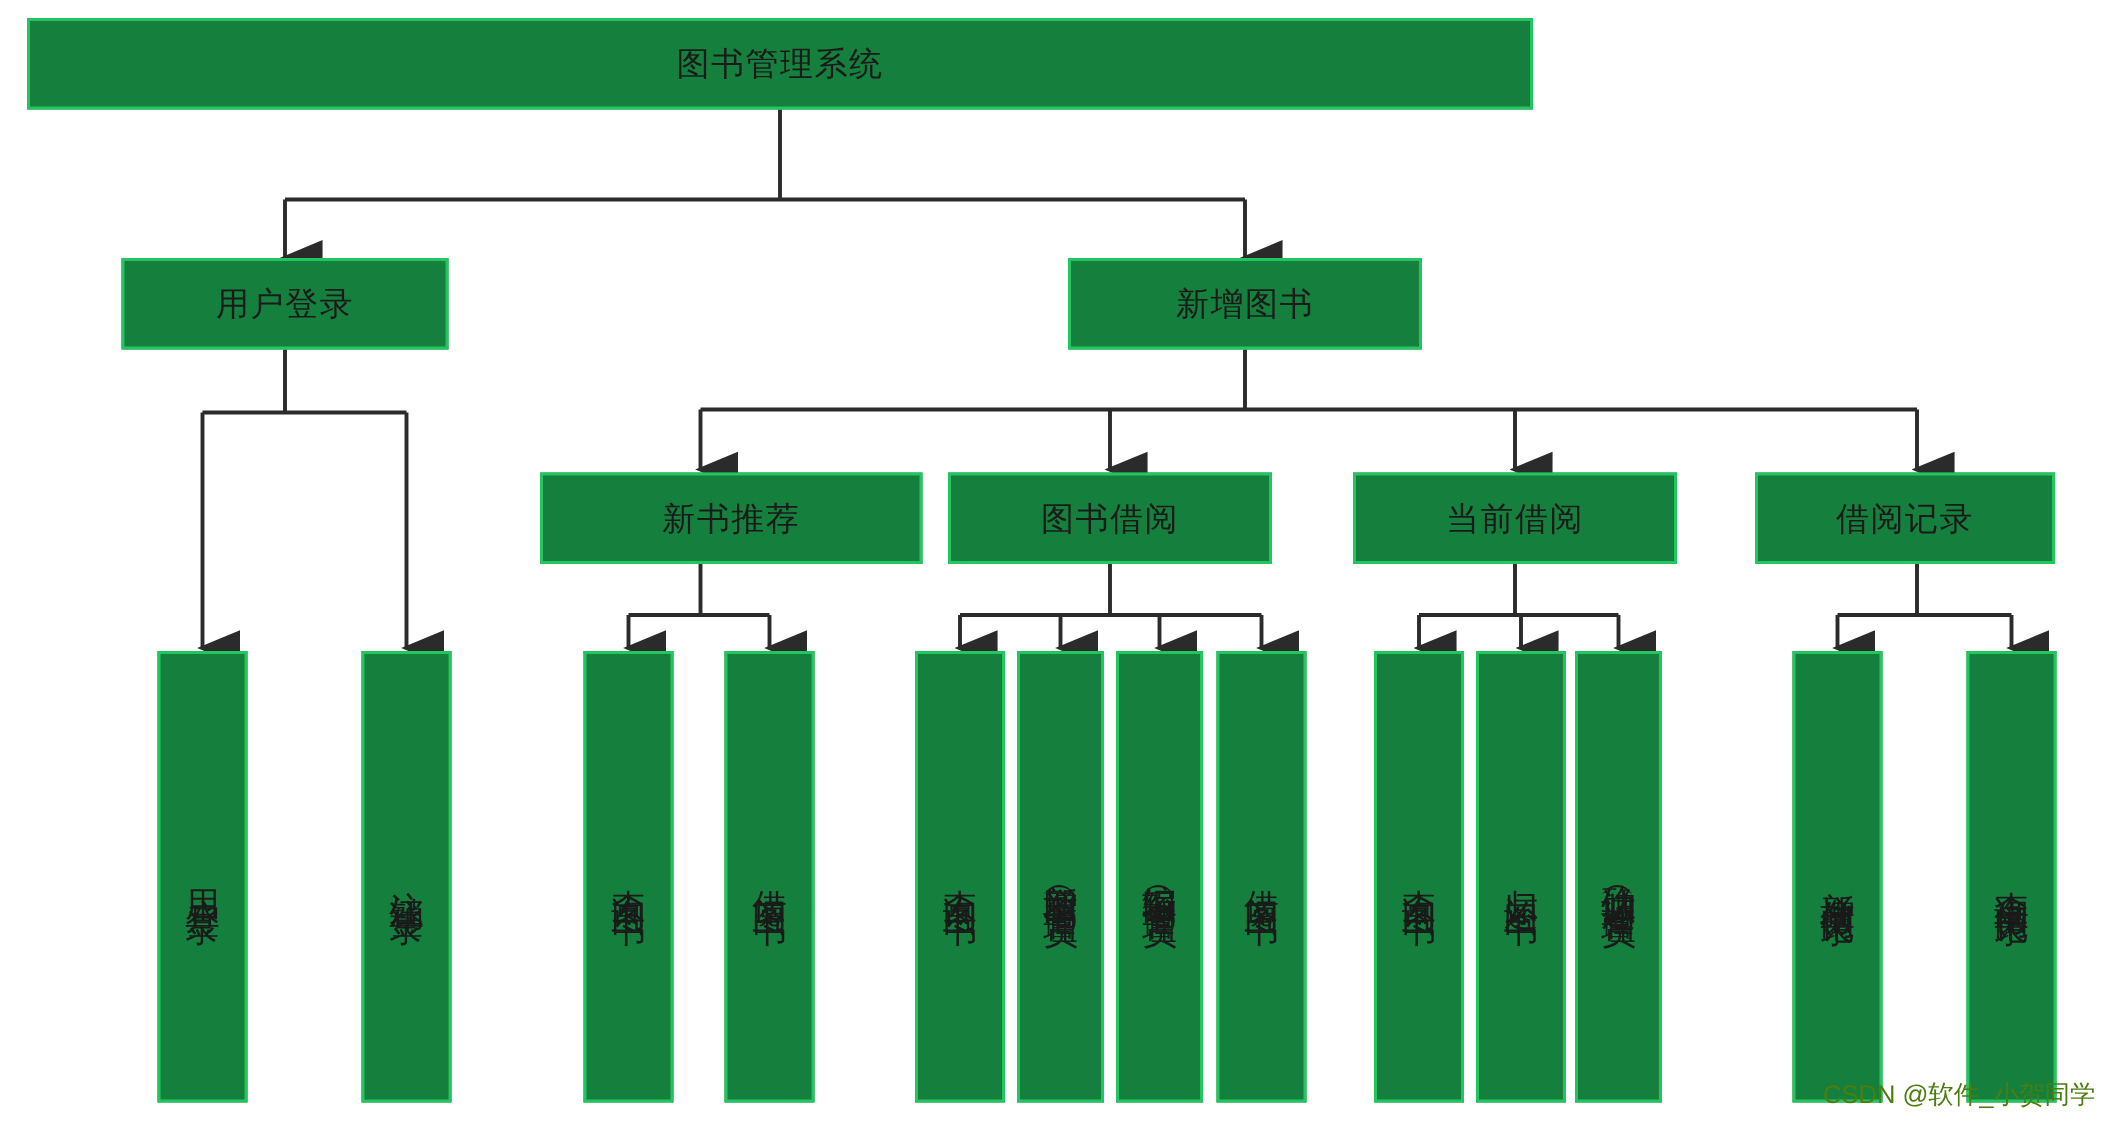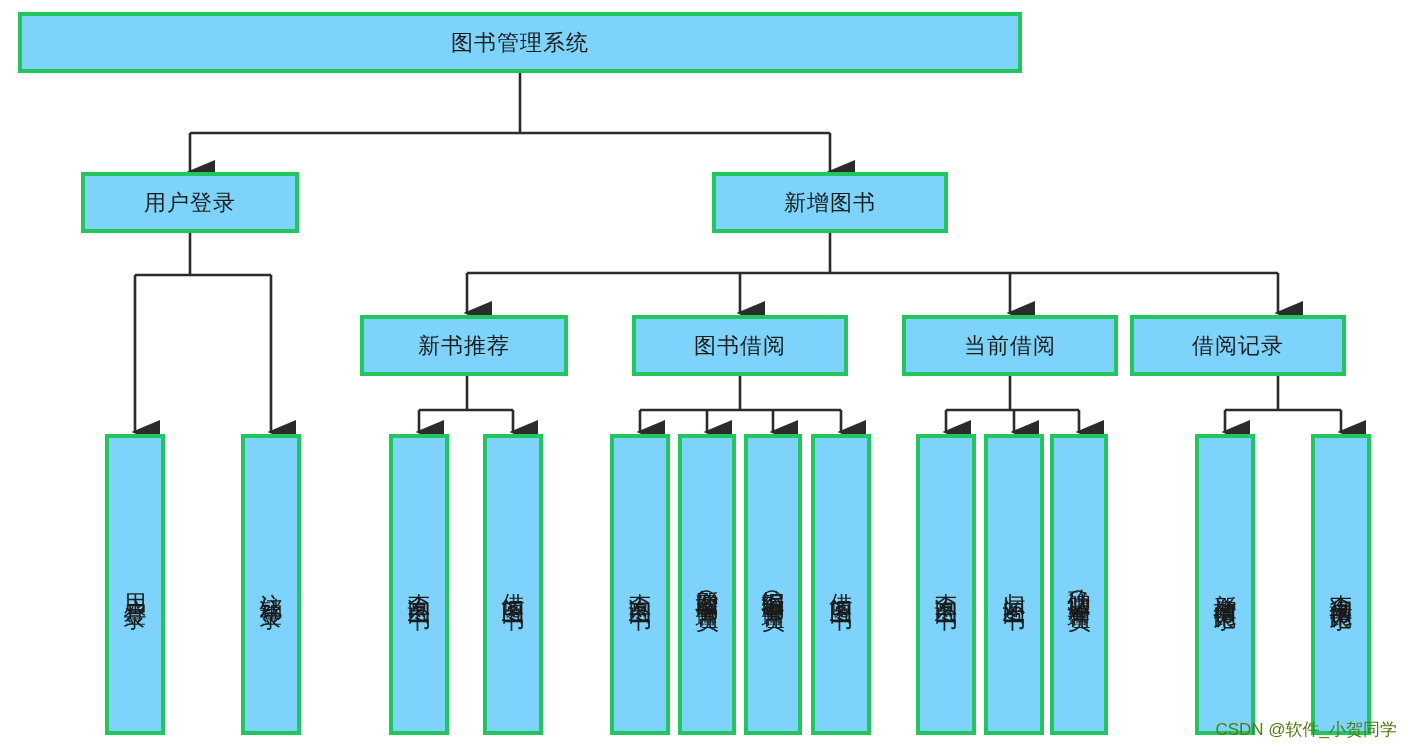--- a/index.html
+++ b/index.html
@@ -22,22 +22,22 @@
   svg#wires {
     position: absolute;
     left: 0;
     top: 0;
     width: 1405px;
     height: 747px;
   }
   .node {
     position: absolute;
     box-sizing: border-box;
-    border: 4px solid #22c55e;
-    background: #7dd3fc;
+    border: 2px solid #22c55e;
+    background: #15803d;
     display: flex;
     align-items: center;
     justify-content: center;
     z-index: 2;
   }
   .node .label {
     color: #1a1a1a;
     line-height: 1.08;
     text-align: center;
     white-space: pre;
@@ -131,30 +131,30 @@
     <span class="label">图书管理系统</span>
   </div>
 
   <div class="node horizontal" style="left:81px; top:172px; width:218px; height:61px;">
     <span class="label">用户登录</span>
   </div>
   <div class="node horizontal" style="left:712px; top:172px; width:236px; height:61px;">
     <span class="label">新增图书</span>
   </div>
 
-  <div class="node horizontal" style="left:360px; top:315px; width:208px; height:61px;">
+  <div class="node horizontal" style="left:360px; top:315px; width:255px; height:61px;">
     <span class="label">新书推荐</span>
   </div>
   <div class="node horizontal" style="left:902px; top:315px; width:216px; height:61px;">
     <span class="label">当前借阅</span>
   </div>
   <div class="node horizontal" style="left:632px; top:315px; width:216px; height:61px;">
     <span class="label">图书借阅</span>
   </div>
-  <div class="node horizontal" style="left:1130px; top:315px; width:216px; height:61px;">
+  <div class="node horizontal" style="left:1170px; top:315px; width:200px; height:61px;">
     <span class="label">借阅记录</span>
   </div>
 
   <div class="node vertical" style="left:105px; top:434px; width:60px; height:301px;">
     <span class="label">用户登录</span>
   </div>
   <div class="node vertical" style="left:241px; top:434px; width:60px; height:301px;">
     <span class="label">注销登录</span>
   </div>
 

